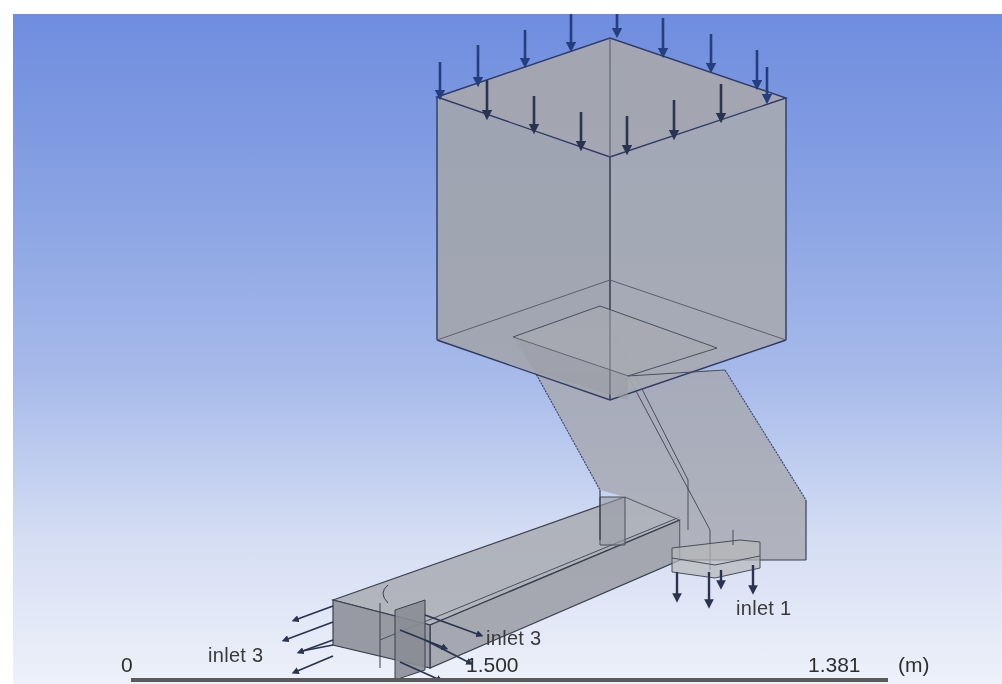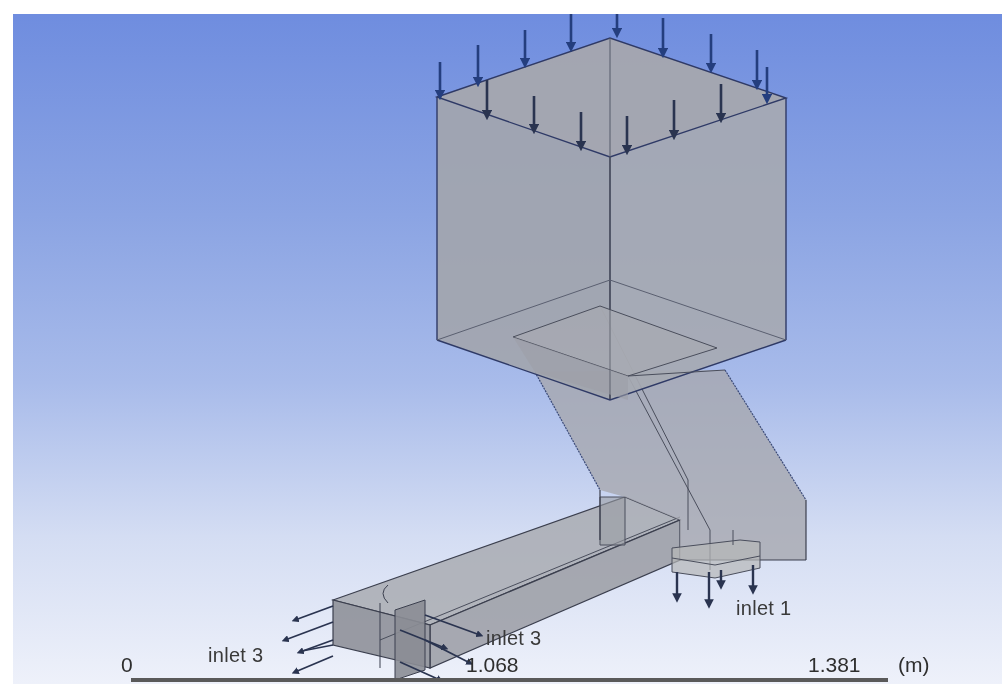--- a/index.html
+++ b/index.html
@@ -166,19 +166,19 @@
       </g>
 
       <line x1="302" y1="651" x2="333" y2="645" stroke="#2a3450" stroke-width="1.4"></line>
     </svg>
 
     <div class="label" style="left:723px; top:584px;">inlet 1</div>
     <div class="label" style="left:473px; top:614px;">inlet 3</div>
     <div class="label" style="left:195px; top:631px;">inlet 3</div>
 
     <div class="scale-label" style="left:108px; top:640px;">0</div>
-    <div class="scale-label" style="left:453px; top:640px;">1.068</div>
+    <div class="scale-label" style="left:453px; top:640px;">1.500</div>
     <div class="scale-label" style="left:795px; top:640px;">1.381</div>
     <div class="scale-label" style="left:885px; top:640px;">(m)</div>
     <div class="scale-bar" style="left:118px; top:664px; width:757px;"></div>
 
   </div>
 </div>
 
 </body></html>

